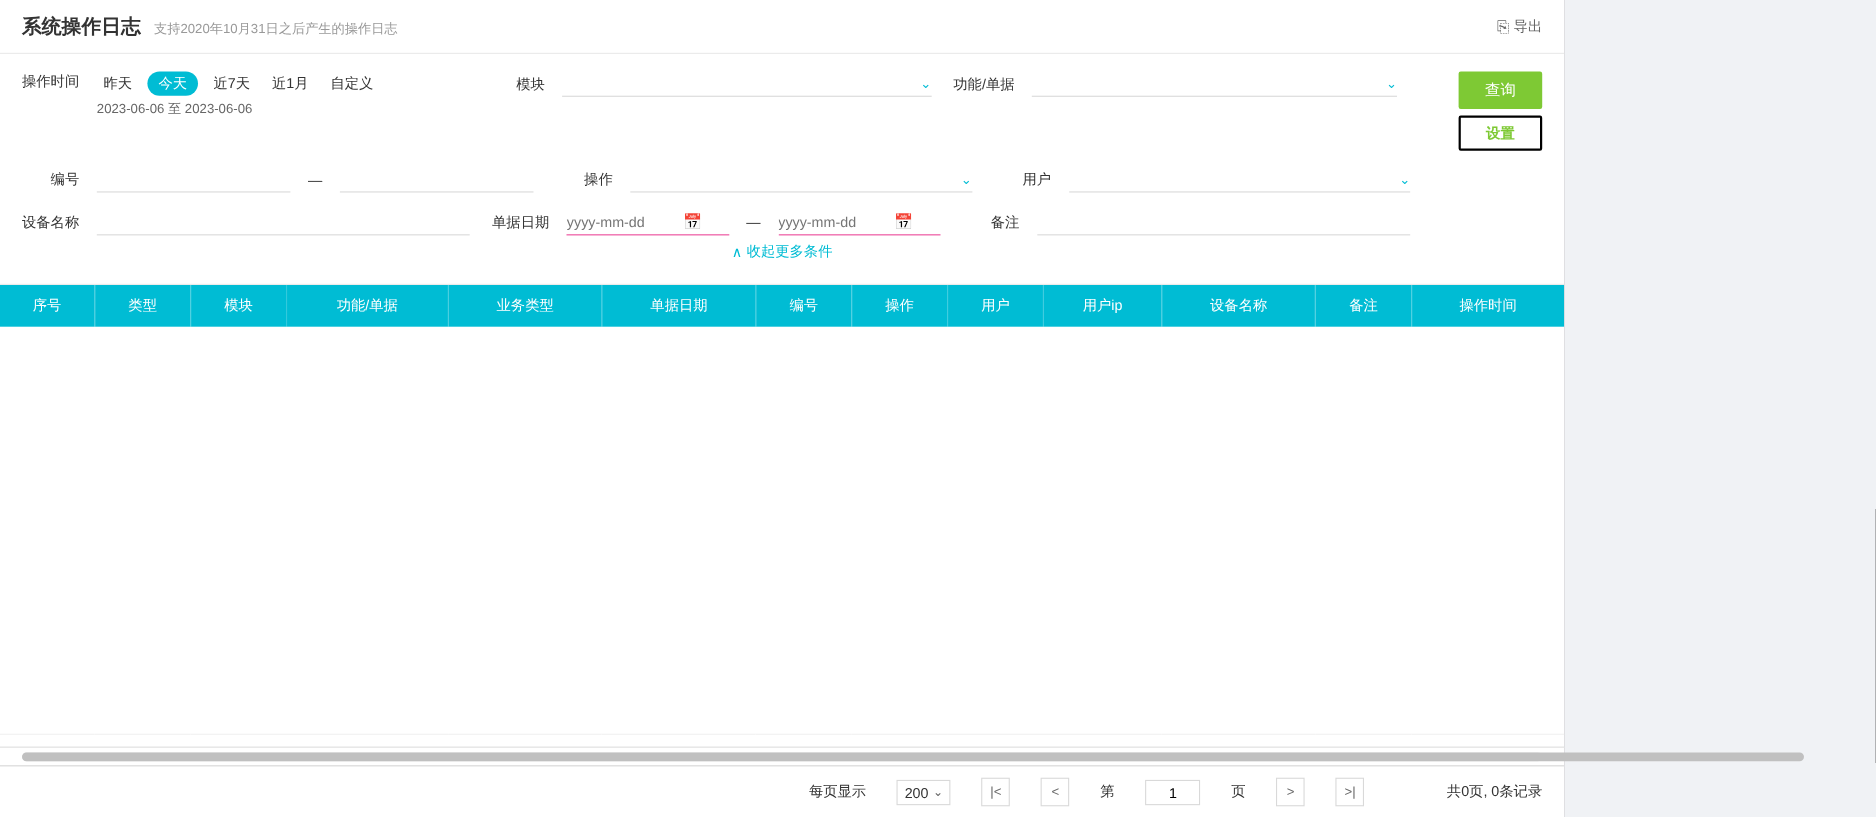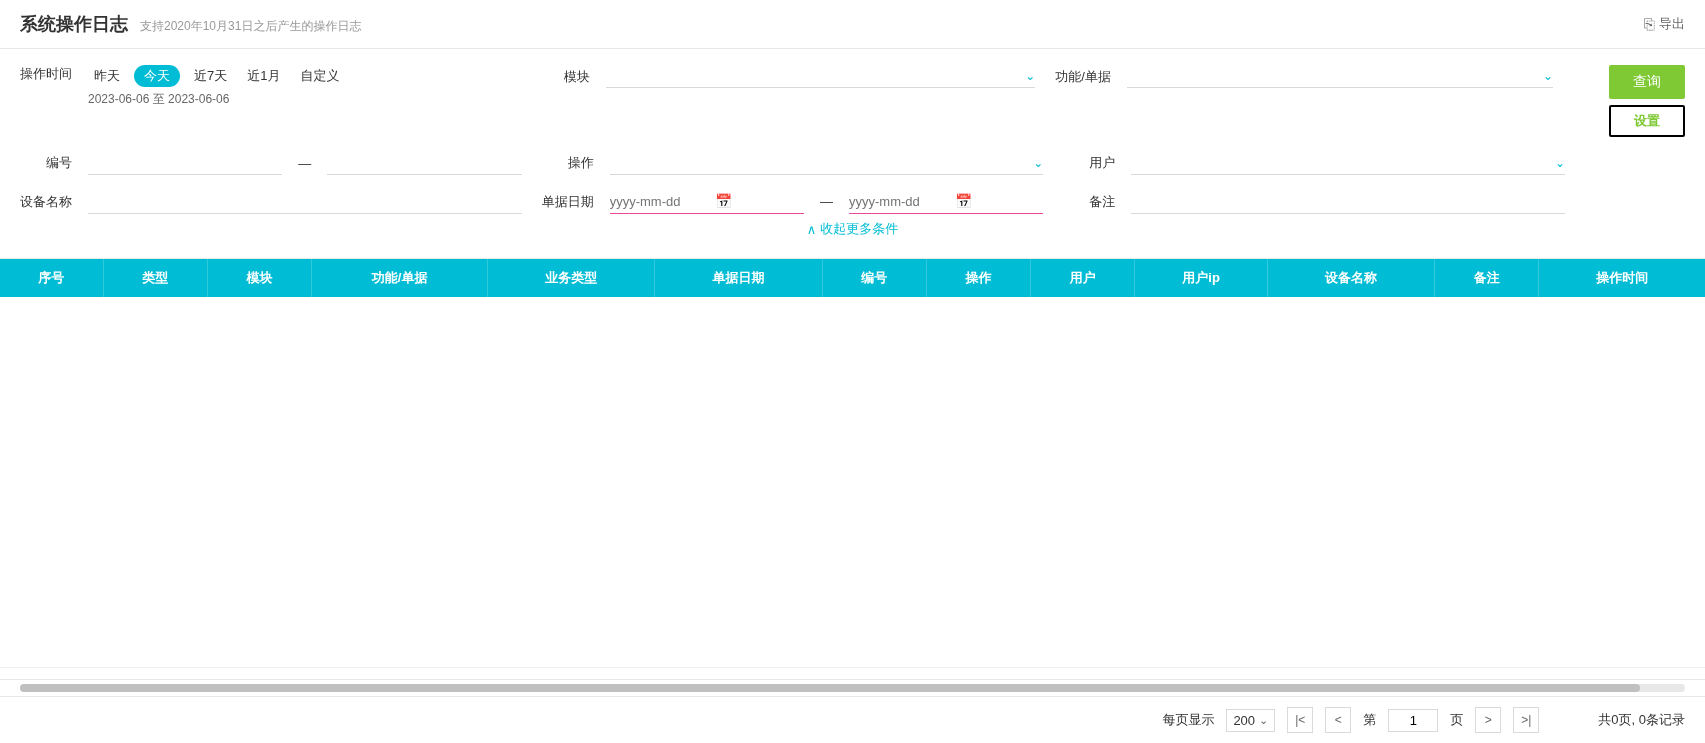--- a/index.html
+++ b/index.html
@@ -1,18 +1,18 @@
 <!DOCTYPE html>
 <html><head>
   <meta charset="utf-8">
   <style>
     * { box-sizing: border-box; margin: 0; padding: 0; }
     body { font-family: "Microsoft YaHei", "PingFang SC", sans-serif; font-size: 13px; background: #f0f2f5; color: #333; }
 
-    .page-wrapper { width: 1705px; min-height: 743px; background: #737373; display: flex; flex-direction: column; }
+    .page-wrapper { width: 1422px; min-height: 743px; background: #737373; display: flex; flex-direction: column; }
 
     
     .page-header { background: #fff; padding: 12px 20px; display: flex; align-items: center; justify-content: space-between; border-bottom: 1px solid #e8e8e8; }
     .header-left { display: flex; align-items: baseline; gap: 12px; }
     .page-title { font-size: 18px; font-weight: bold; color: #333; }
     .page-subtitle { font-size: 12px; color: #999; }
     .export-btn { display: flex; align-items: center; gap: 4px; color: #666; font-size: 13px; cursor: pointer; border: none; background: none; }
     .export-icon { font-size: 14px; }
 
     
@@ -42,34 +42,34 @@
     .settings-btn { background: #fff; color: #7ec934; border: 2px solid #000000; padding: 5px 20px; font-size: 13px; cursor: pointer; border-radius: 2px; font-weight: bold; }
 
     
     .collapse-bar { text-align: center; padding: 6px 0 10px; }
     .collapse-btn { color: #00bcd4; font-size: 13px; cursor: pointer; border: none; background: none; display: inline-flex; align-items: center; gap: 4px; }
 
     
     .table-area { background: #fff; flex: 1; overflow-x: auto; }
     .data-table { width: 100%; border-collapse: collapse; min-width: 1400px; }
     .data-table thead tr { background: #00bcd4; }
-    .data-table thead th { color: #fff; font-weight: bold; font-size: 13px; padding: 10px 8px; text-align: center; white-space: nowrap; border-right: 1px solid rgba(255,255,255,0.2); }
+    .data-table thead th { color: #fff; font-weight: normal; font-size: 13px; padding: 10px 8px; text-align: center; white-space: nowrap; border-right: 1px solid rgba(255,255,255,0.2); }
     .data-table thead th:last-child { border-right: none; }
     .data-table tbody tr:nth-child(even) { background: #f9f9f9; }
     .data-table tbody td { padding: 10px 8px; text-align: center; font-size: 13px; border-bottom: 1px solid #f0f0f0; }
 
     .empty-area { height: 350px; display: flex; align-items: center; justify-content: center; color: #ccc; }
 
     
     .scroll-area { background: #fff; padding: 4px 0; border-top: 1px solid #e8e8e8; }
     .fake-scrollbar { height: 8px; background: #e8e8e8; margin: 0 20px; border-radius: 4px; position: relative; }
     .fake-scrollbar-thumb { width: 1620px; height: 8px; background: #c0c0c0; border-radius: 4px; position: absolute; left: 0; top: 0; }
 
     
-    .pagination-bar { background: #fff; padding: 10px 20px; display: flex; align-items: center; justify-content: flex-end; gap: 12px; border-top: 1px solid #e8e8e8; }
+    .pagination-bar { background: #fff; padding: 10px 20px; display: flex; align-items: center; justify-content: flex-end; gap: 28px; border-top: 1px solid #e8e8e8; }
     .per-page-label { font-size: 13px; color: #333; }
     .per-page-select { border: 1px solid #d9d9d9; padding: 3px 6px; font-size: 13px; display: inline-flex; align-items: center; gap: 4px; cursor: pointer; background: #fff; }
     .per-page-arrow { color: #666; font-size: 11px; }
     .page-nav-btn { border: 1px solid #d9d9d9; background: #fff; width: 26px; height: 26px; display: inline-flex; align-items: center; justify-content: center; cursor: pointer; font-size: 12px; color: #666; }
     .page-label { font-size: 13px; color: #333; }
     .page-input { border: 1px solid #d9d9d9; width: 50px; text-align: center; padding: 3px; font-size: 13px; }
     .page-unit { font-size: 13px; color: #333; }
     .total-text { font-size: 13px; color: #333; margin-left: 47px; }
 
     .filter-top-row { display: flex; align-items: flex-start; width: 100%; gap: 20px; }

